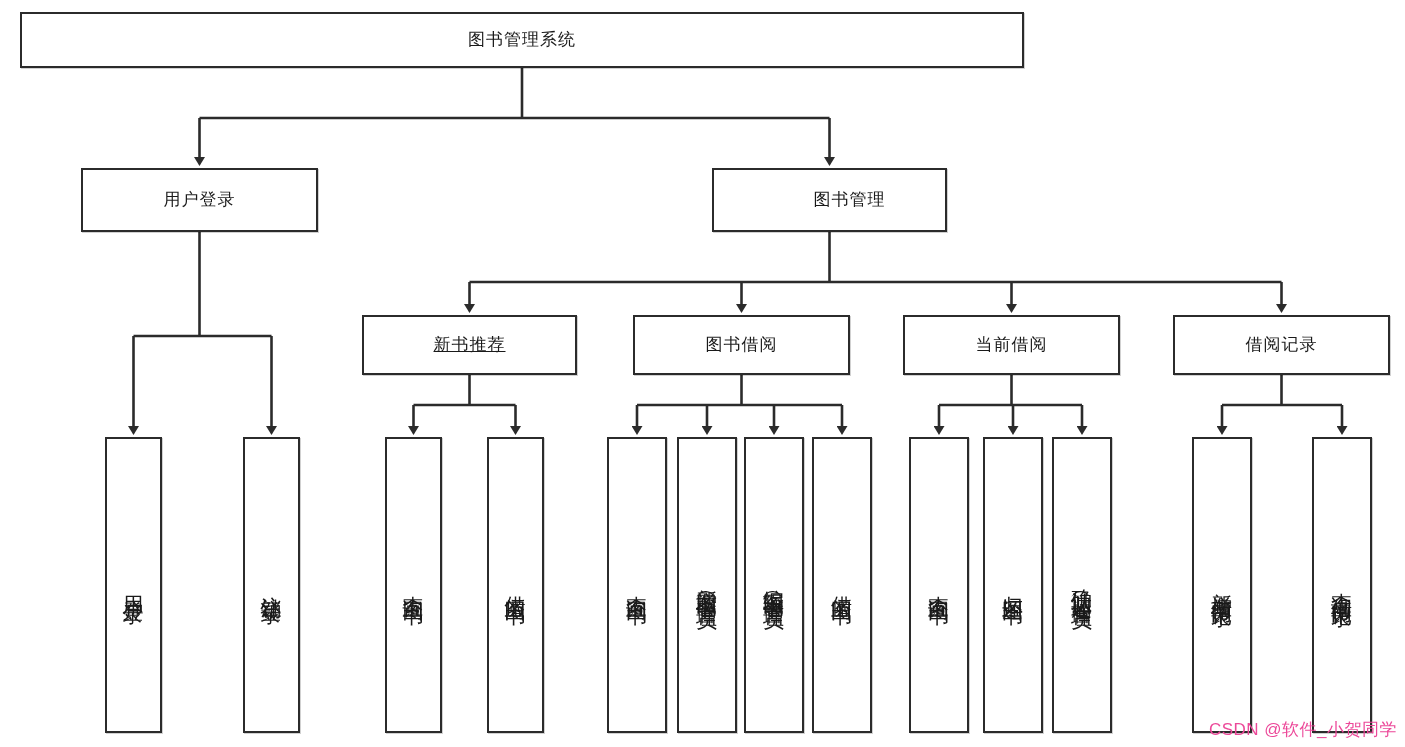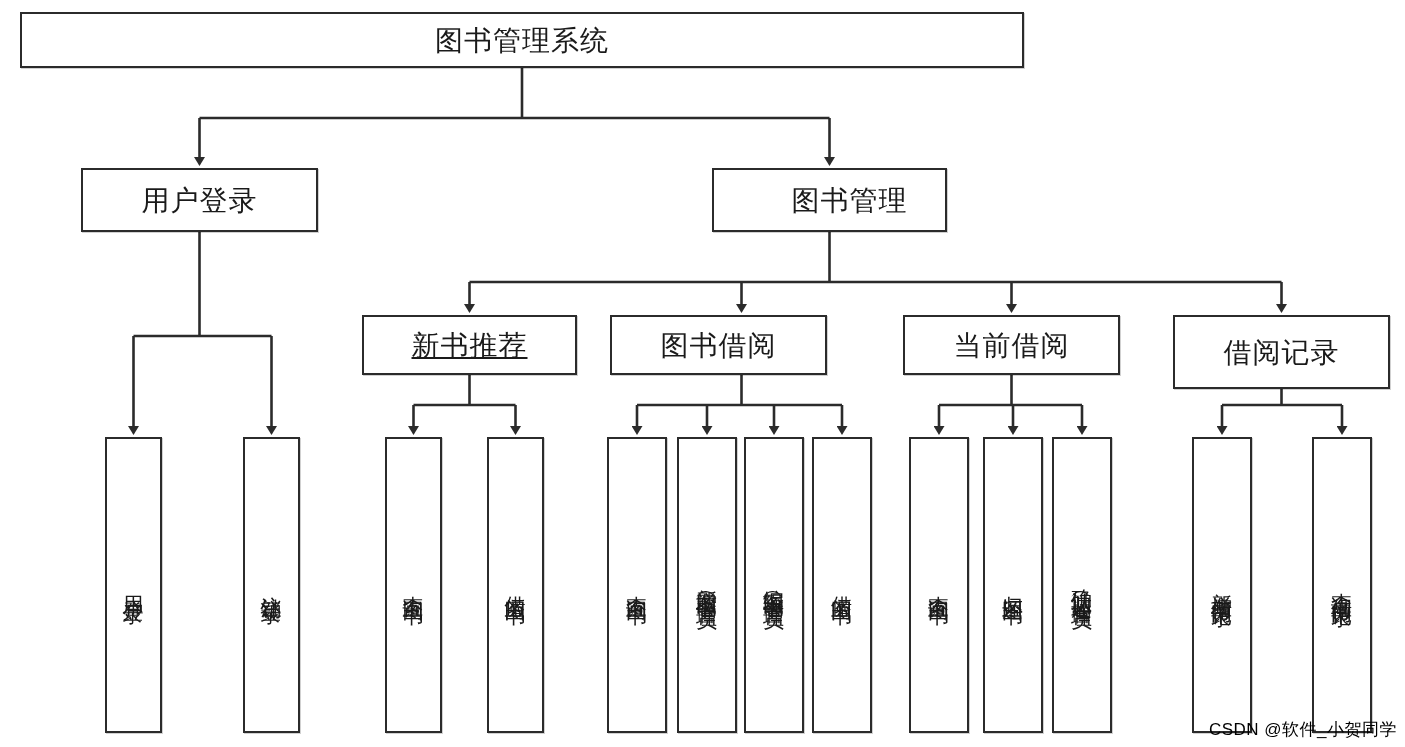--- a/index.html
+++ b/index.html
@@ -37,42 +37,42 @@
     color: #1a1a1a;
     box-shadow: 1px 1px 0 rgba(0,0,0,0.18);
   }
   .node .label {
     display: block;
     text-align: center;
     line-height: 1.25;
     white-space: nowrap;
   }
   .node.horiz .label {
-    font-size: 28px;
+    font-size: 17px;
     letter-spacing: 1px;
   }
   .node.vert {
     align-items: center;
     justify-content: center;
     padding: 6px 0;
   }
   .node.vert .label {
     writing-mode: vertical-rl;
     text-orientation: upright;
     font-size: 21px;
     letter-spacing: 3px;
     line-height: 1;
     max-height: 100%;
   }
   #watermark {
     position: absolute;
     right: 8px;
     bottom: 6px;
     font-size: 17px;
-    color: #000000;
+    color: #ec4899;
     letter-spacing: 0.5px;
     white-space: nowrap;
   }
 </style>
 </head>
 <body>
 
 <div id="canvas">
 
   <svg id="edges" viewBox="0 0 1405 747" xmlns="http://www.w3.org/2000/svg">
@@ -124,27 +124,27 @@
       </div>
       <div class="node horiz" style="left: 81px; top: 168px; width: 237px; height: 64px;">
         <span class="label">用户登录</span>
       </div>
       <div class="node horiz" style="left: 712px; top: 168px; width: 235px; height: 64px; padding-left: 40px;">
         <span class="label">图书管理</span>
       </div>
       <div class="node horiz" style="left: 362px; top: 315px; width: 215px; height: 60px; text-decoration: underline;">
         <span class="label">新书推荐</span>
       </div>
-      <div class="node horiz" style="left: 610px; top: 315px; width: 217px; height: 60px;">
+      <div class="node horiz" style="left: 633px; top: 315px; width: 217px; height: 60px;">
         <span class="label">图书借阅</span>
       </div>
       <div class="node horiz" style="left: 903px; top: 315px; width: 217px; height: 60px;">
         <span class="label">当前借阅</span>
       </div>
-      <div class="node horiz" style="left: 1173px; top: 315px; width: 217px; height: 74px;">
+      <div class="node horiz" style="left: 1173px; top: 315px; width: 217px; height: 60px;">
         <span class="label">借阅记录</span>
       </div>
       <div class="node vert" style="left: 105px; top: 437px; width: 57px; height: 296px;">
         <span class="label">用户登录</span>
       </div>
       <div class="node vert" style="left: 243px; top: 437px; width: 57px; height: 296px;">
         <span class="label">注销登录</span>
       </div>
       <div class="node vert" style="left: 385px; top: 437px; width: 57px; height: 296px;">
         <span class="label">查询图书</span>

